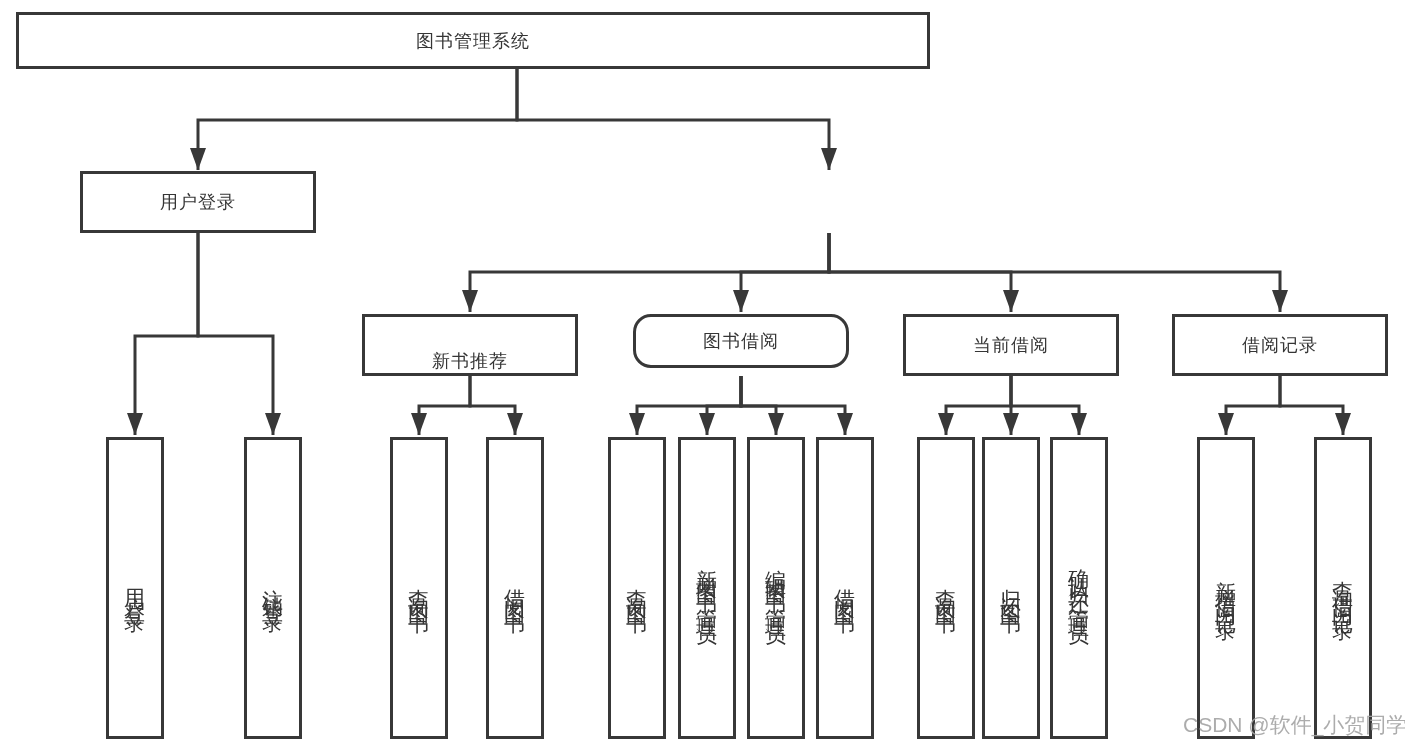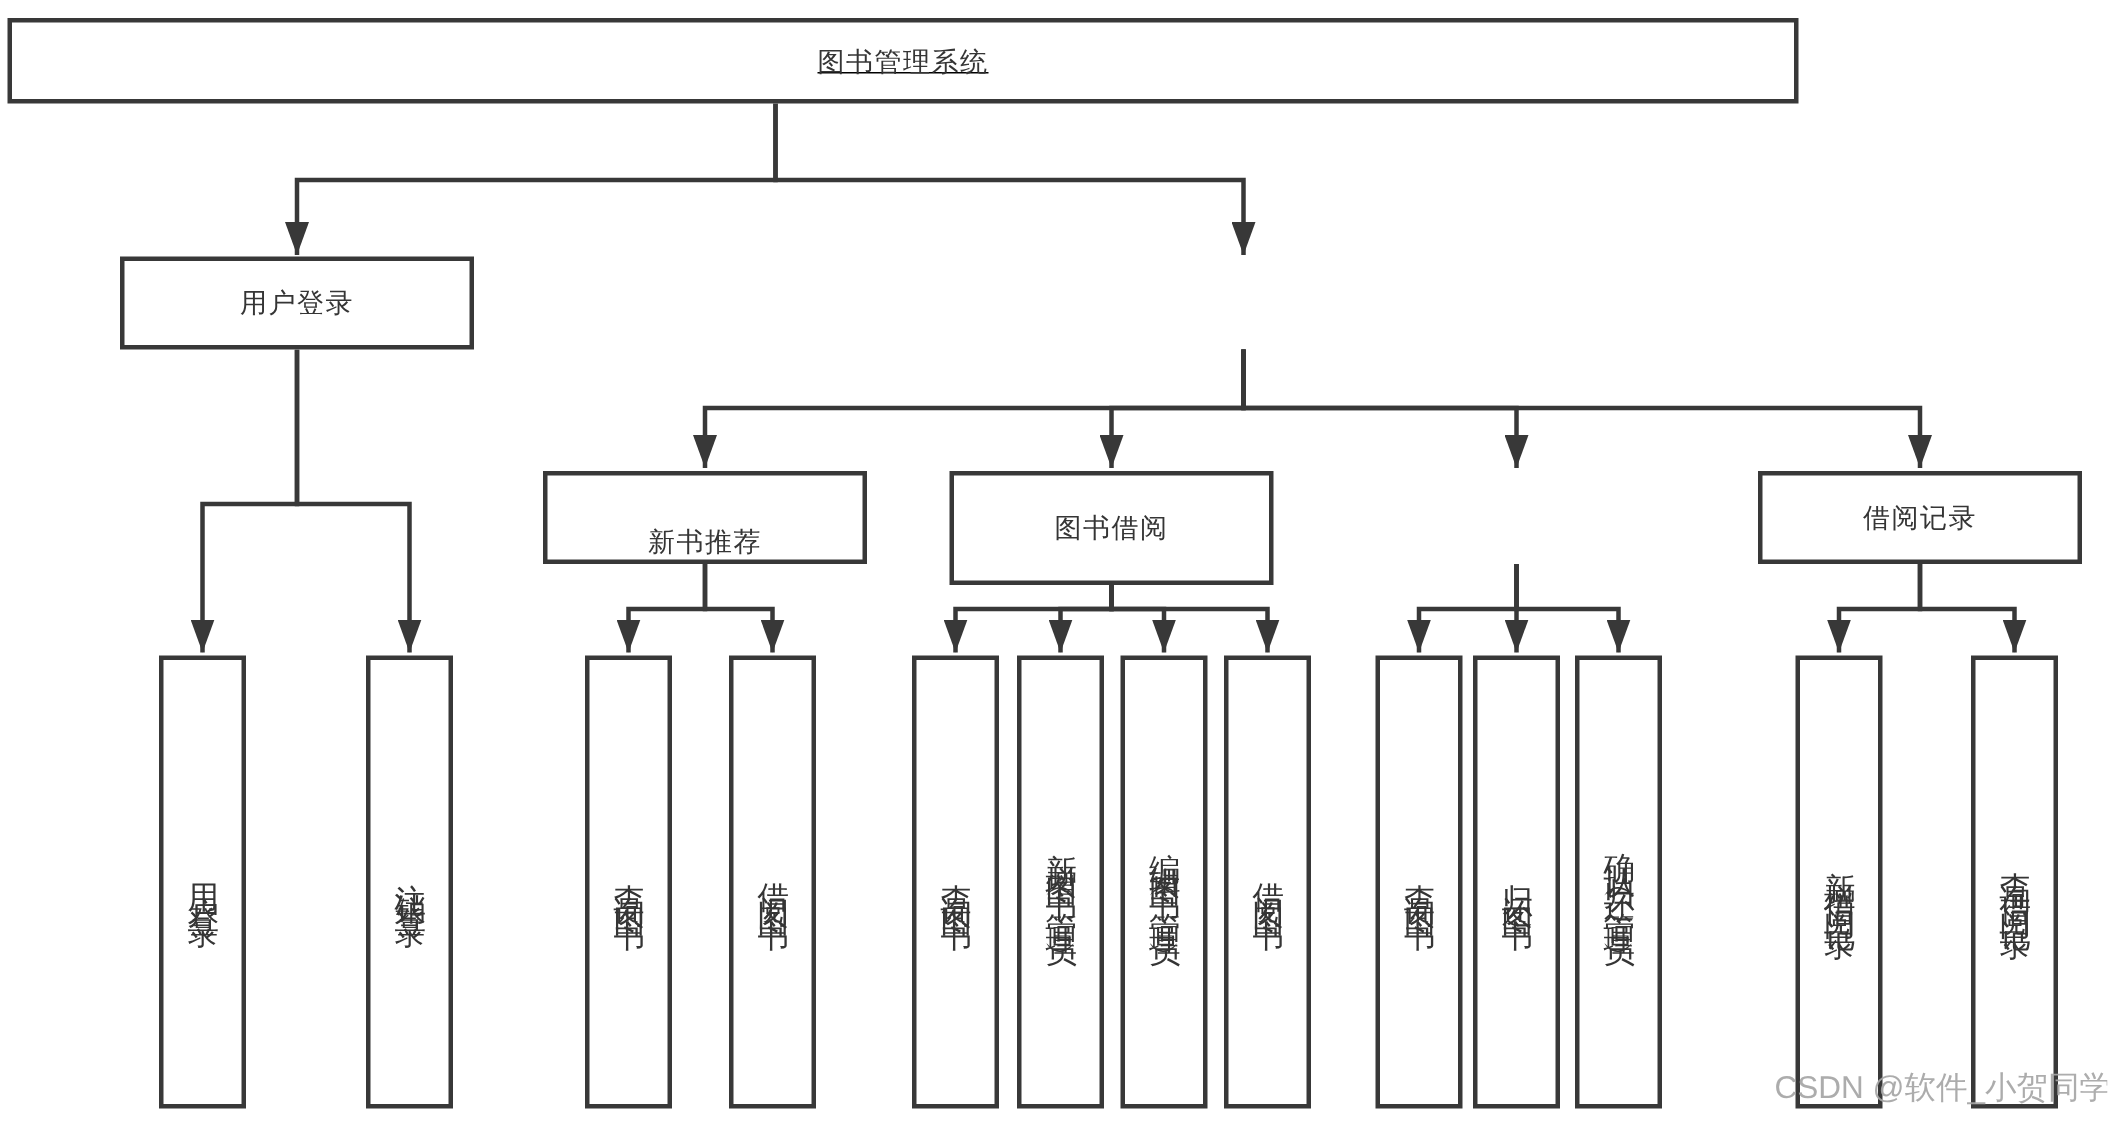--- a/index.html
+++ b/index.html
@@ -58,33 +58,36 @@
 
       <path d="M1011,376 V406 H946 V435" marker-end="url(#arrow)"></path>
       <path d="M1011,376 V435" marker-end="url(#arrow)"></path>
       <path d="M1011,376 V406 H1079 V435" marker-end="url(#arrow)"></path>
 
       <path d="M1280,376 V406 H1226 V435" marker-end="url(#arrow)"></path>
       <path d="M1280,376 V406 H1343 V435" marker-end="url(#arrow)"></path>
     </g>
   </svg>
 
-  <div class="box" style="left:5px; top:12px; width:1194px; height:57px;text-decoration:underline;">
+  <div class="box" style="left:16px; top:12px; width:914px; height:57px;">
     <span class="hlabel">图书管理系统</span>
   </div>
 
   <div class="box" style="left:80px; top:171px; width:236px; height:62px;">
     <span class="hlabel">用户登录</span>
   </div>
 
   <div class="box" style="left:362px; top:314px; width:216px; height:62px;align-items:flex-end;">
     <span class="hlabel">新书推荐</span>
   </div>
-  <div class="box" style="left:633px; top:314px; width:216px; height:76px;">
+  <div class="box" style="left:633px; top:314px; width:216px; height:54px;border-radius:18px;">
     <span class="hlabel">图书借阅</span>
+  </div>
+  <div class="box" style="left:903px; top:314px; width:216px; height:62px;">
+    <span class="hlabel">当前借阅</span>
   </div>
   <div class="box" style="left:1172px; top:314px; width:216px; height:62px;">
     <span class="hlabel">借阅记录</span>
   </div>
 
   <div class="box" style="left:106px; top:437px; width:58px; height:302px;">
     <span class="vlabel">用户登录</span>
   </div>
   <div class="box" style="left:244px; top:437px; width:58px; height:302px;">
     <span class="vlabel">注销登录</span>

